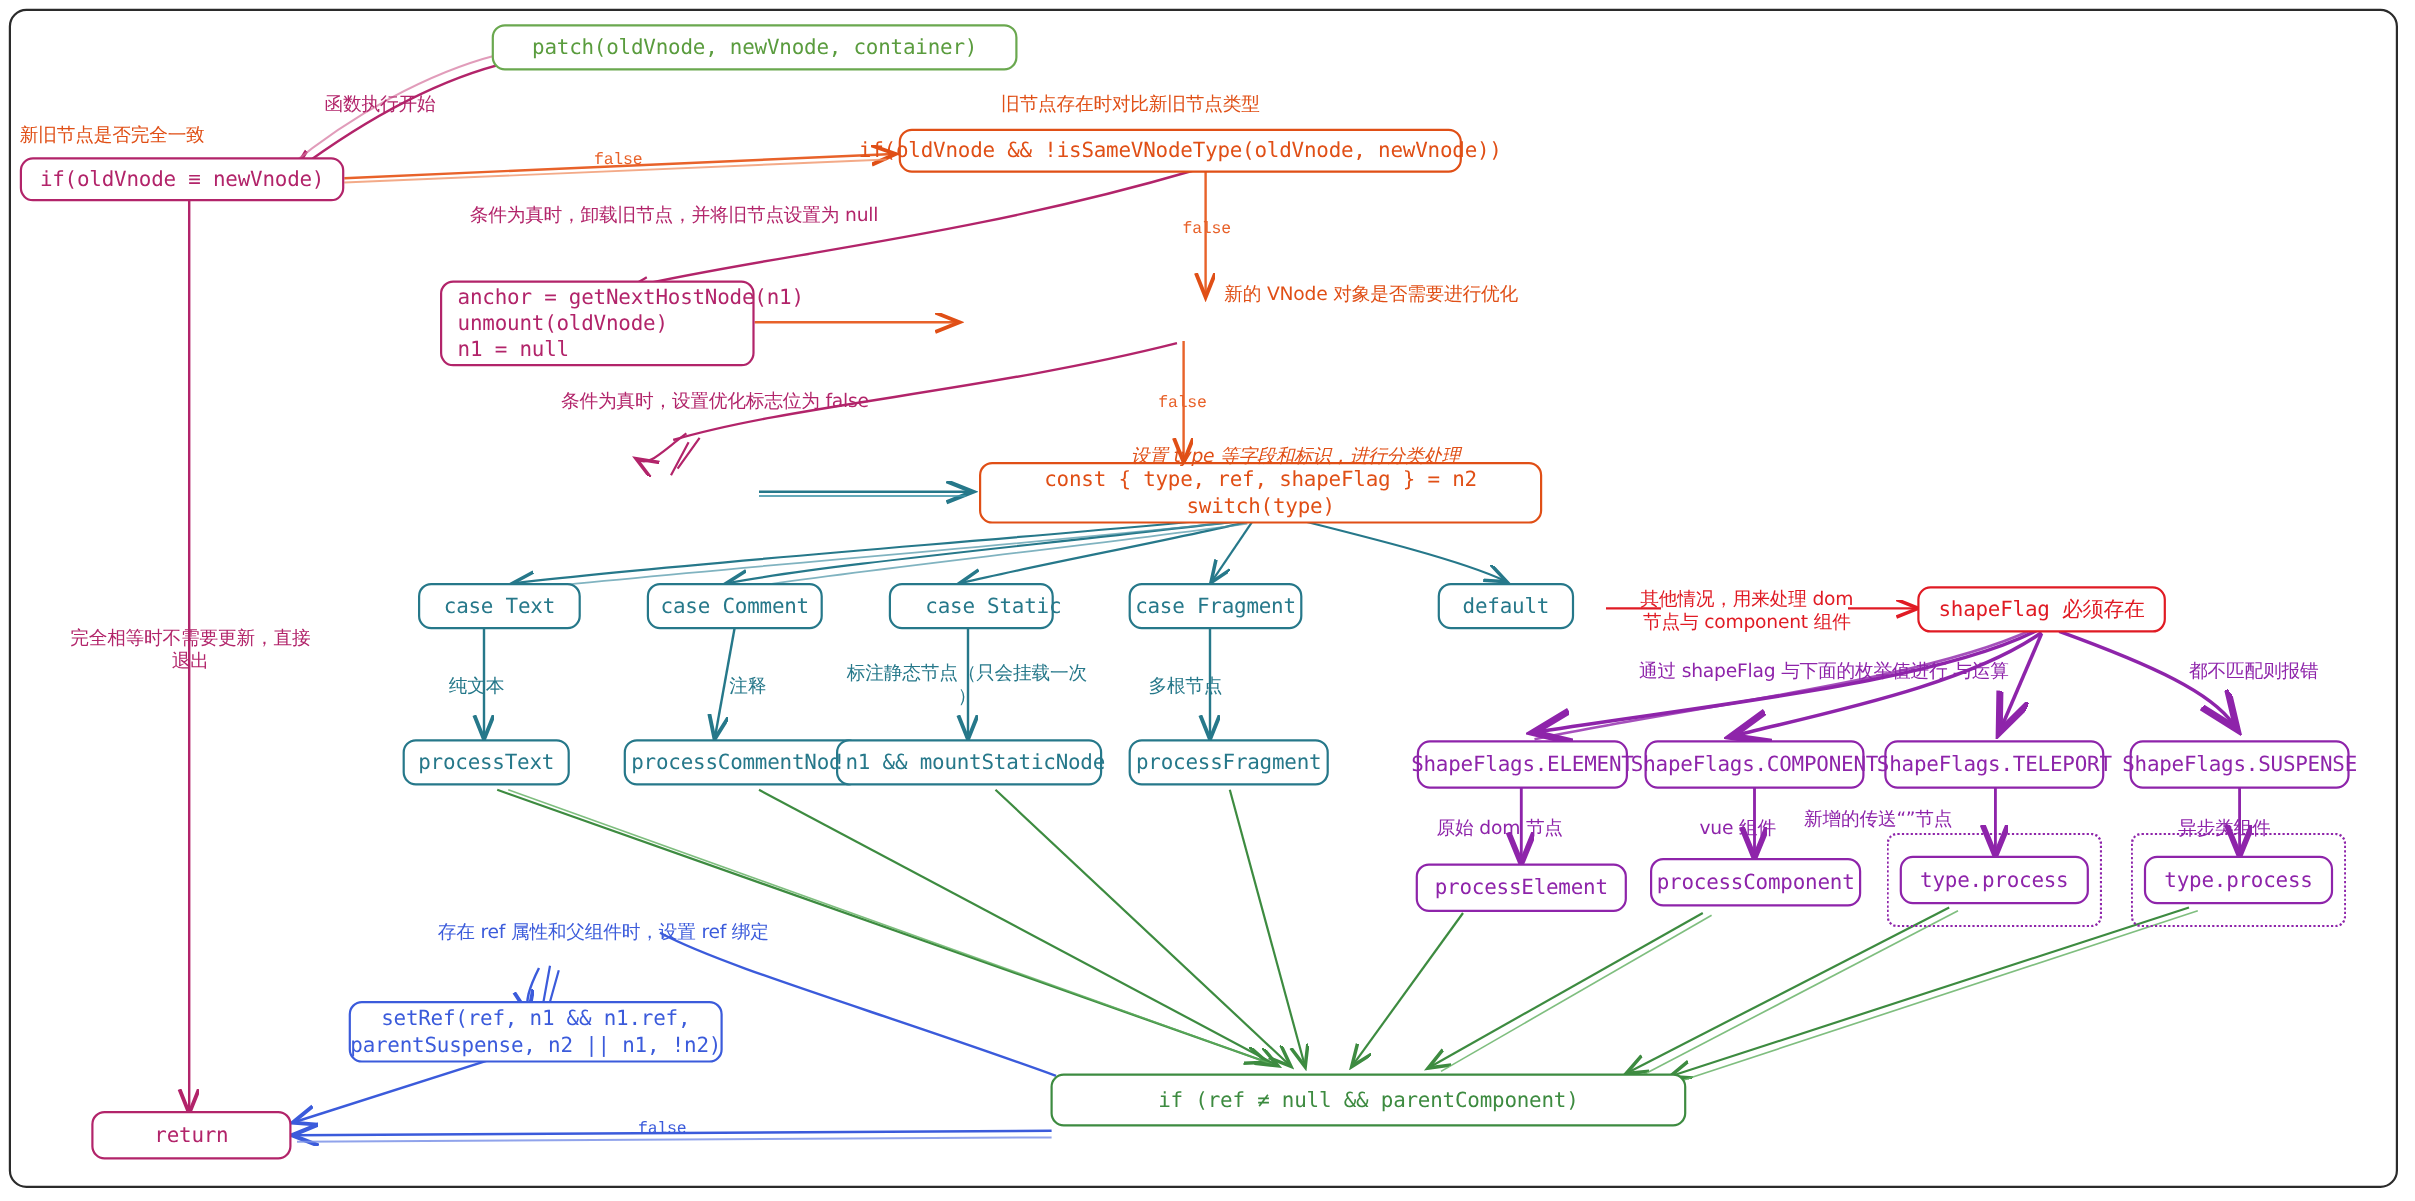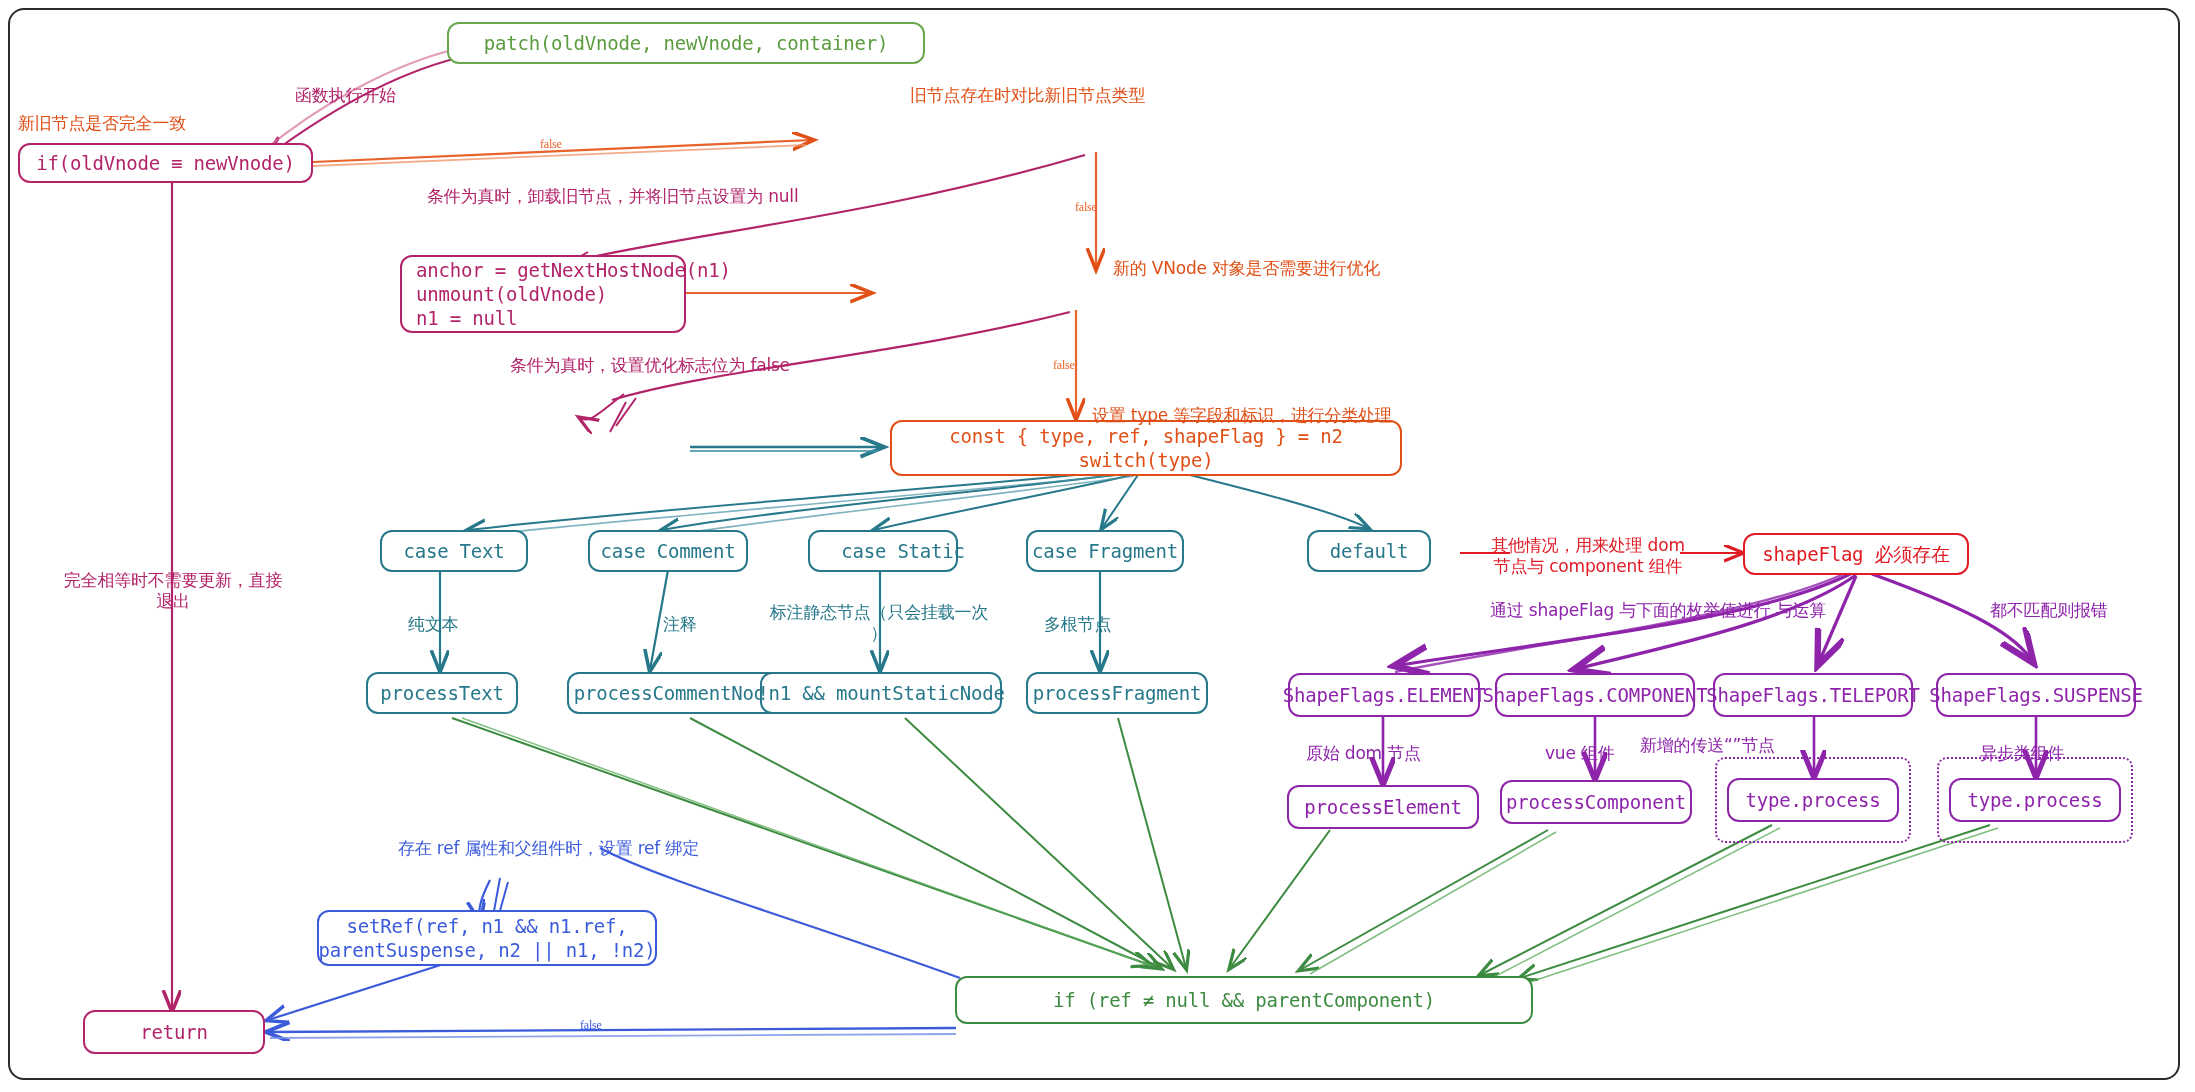--- a/index.html
+++ b/index.html
@@ -28,22 +28,22 @@
   .c-crim   {border-color:#b2246a;color:#b2246a;}
   .c-orange {border-color:#e04f16;color:#e04f16;}
   .c-teal   {border-color:#26788a;color:#26788a;}
   .c-red    {border-color:#e01b24;color:#e01b24;}
   .c-purple {border-color:#8e24aa;color:#8e24aa;}
   .c-blue   {border-color:#3b5bdb;color:#3b5bdb;}
   .c-green2 {border-color:#3d8b40;color:#3d8b40;}
 
   .lbl{
     position:absolute;white-space:pre;
-    font-family:Liberation Serif, serif;
-    font-size:12px;line-height:1.25;letter-spacing:-0.2px;
+    font-family:Liberation Mono, monospace;
+    font-size:15px;line-height:1.25;letter-spacing:-0.2px;
   }
   .lbl.cn{font-family:"DejaVu Sans","Liberation Sans",sans-serif;font-size:17px;}
   .l-crim{color:#b2246a;}
   .l-orange{color:#e04f16;}
   .l-orange2{color:#e8622a;}
   .l-teal{color:#26788a;}
   .l-red{color:#e01b24;}
   .l-purple{color:#8e24aa;}
   .l-blue{color:#3b5bdb;}
   .ctr{text-align:center;}
@@ -181,20 +181,21 @@
     <path d="M1998,828 L1530,982" fill="none" stroke="#5fae5f" stroke-width="1.5" opacity=".8"></path>
   </svg>
 
   <div class="dotted-group" style="left:1715px;top:757px;width:196px;height:86px;"></div>
   <div class="dotted-group" style="left:1937px;top:757px;width:196px;height:86px;"></div>
 
   <div class="node c-green" style="left:447px;top:22px;width:478px;height:42px;">patch(oldVnode, newVnode, container)</div>
 
   <div class="node c-crim" style="left:18px;top:143px;width:295px;height:40px;">if(oldVnode ≡ newVnode)</div>
 
+  <div class="node c-orange" style="left:817px;top:117px;width:512px;height:40px;">if(oldVnode &amp;&amp; !isSameVNodeType(oldVnode, newVnode))</div>
 
   <div class="node c-crim left-align" style="left:400px;top:255px;width:286px;height:78px;padding:8px 0 8px 14px;">anchor = getNextHostNode(n1)
 unmount(oldVnode)
 n1 = null</div>
 
 
 
   <div class="node c-orange" style="left:890px;top:420px;width:512px;height:56px;">const { type, ref, shapeFlag } = n2
 switch(type)</div>
 
@@ -239,21 +240,21 @@
   <div class="lbl l-orange2" style="left:1075px;top:200px;">false</div>
 
   <div class="lbl l-orange2" style="left:1053px;top:358px;">false</div>
 
   <div class="lbl cn l-crim" style="left:427px;top:186px;">条件为真时，卸载旧节点，并将旧节点设置为 null</div>
 
   <div class="lbl cn l-orange" style="left:1113px;top:258px;">新的 VNode 对象是否需要进行优化</div>
 
   <div class="lbl cn l-crim" style="left:510px;top:355px;">条件为真时，设置优化标志位为 false</div>
 
-  <div class="lbl cn l-orange" style="left:1092px;top:405px;">设置 type 等字段和标识，进行分类处理</div>
+  <div class="lbl cn l-orange" style="left:1028px;top:405px;font-style:italic;">设置 type 等字段和标识，进行分类处理</div>
 
   <div class="lbl cn l-crim ctr" style="left:58px;top:570px;width:230px;">完全相等时不需要更新，直接
 退出</div>
 
   <div class="lbl cn l-teal" style="left:408px;top:614px;">纯文本</div>
   <div class="lbl cn l-teal" style="left:640px;top:614px;margin-left:23px;">注释</div>
   <div class="lbl cn l-teal ctr" style="left:745px;top:602px;width:268px;">标注静态节点（只会挂载一次
 ）</div>
   <div class="lbl cn l-teal" style="left:1044px;top:614px;">多根节点</div>
 

